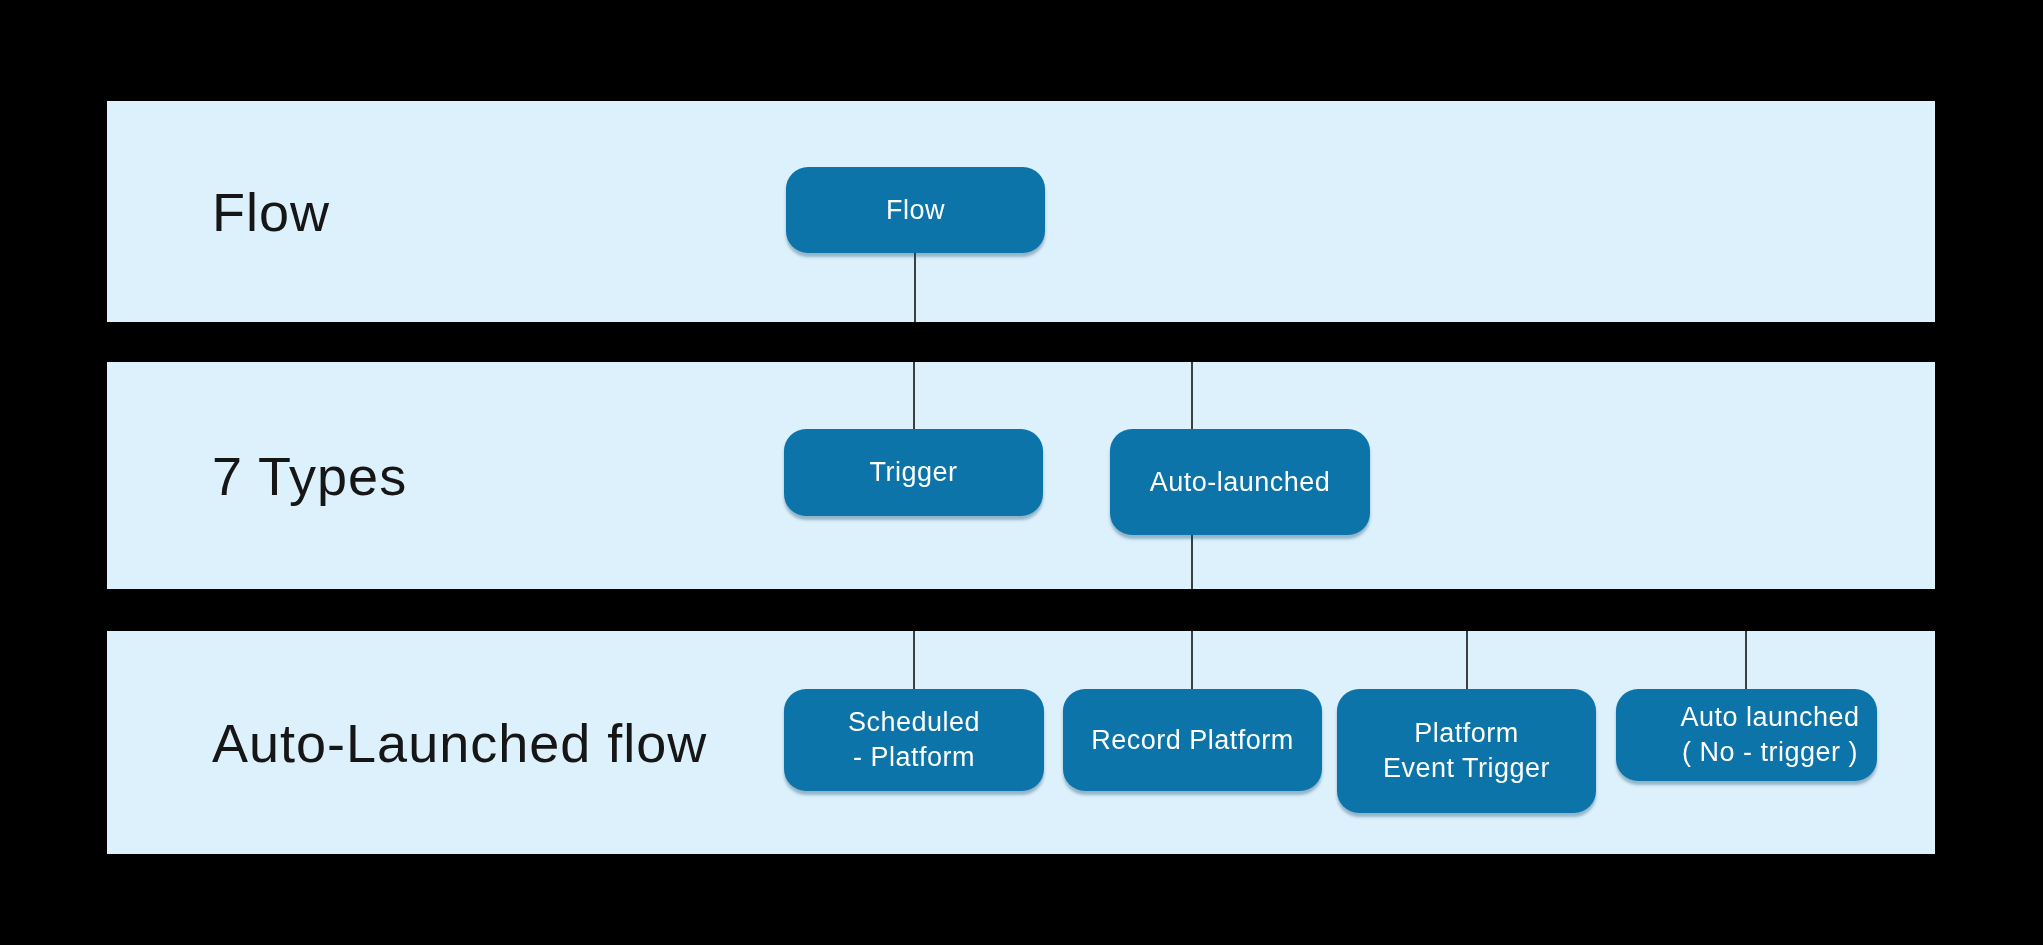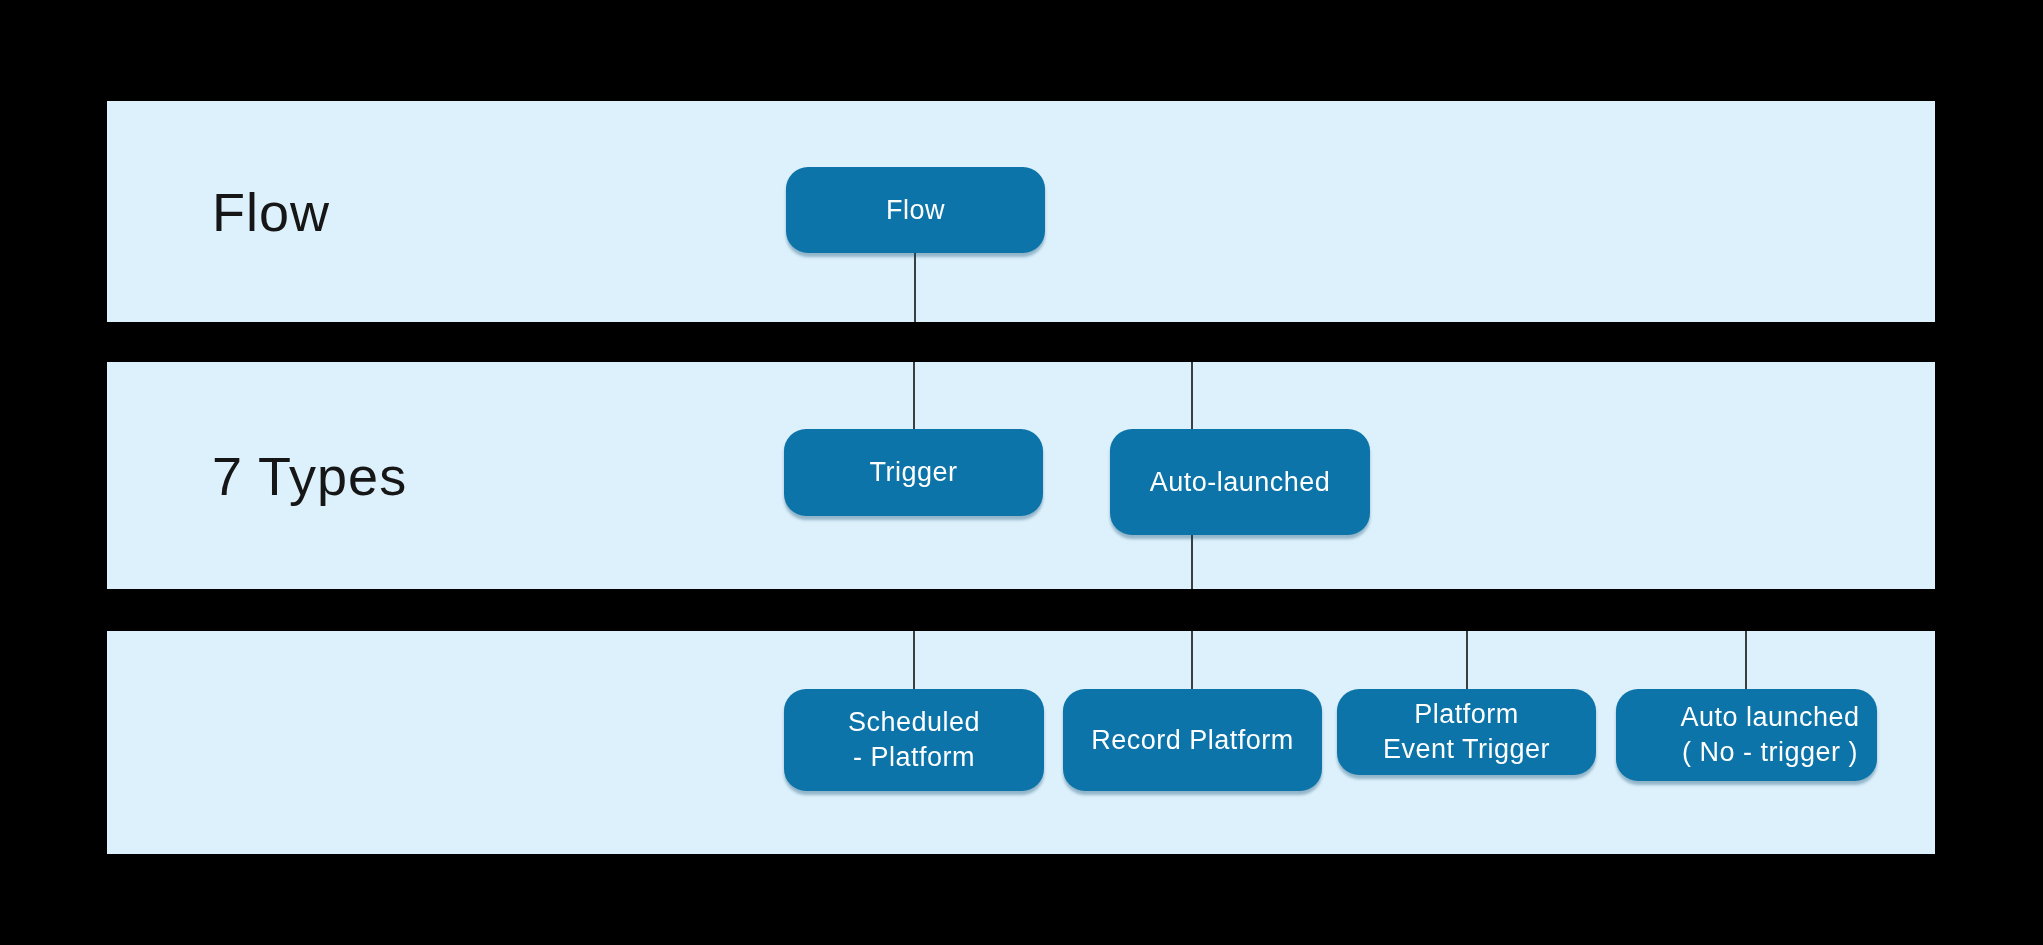--- a/index.html
+++ b/index.html
@@ -68,32 +68,33 @@
     <div class="connector" style="left:1084px;top:153px;height:74px;"></div>
     <div class="node" style="left:677px;top:67px;width:259px;height:87px;">
       <span class="node-label">Trigger</span>
     </div>
     <div class="node" style="left:955px;top:67px;width:260px;height:106px;margin-left:48px;">
       <span class="node-label">Auto-launched</span>
     </div>
   </section>
 
   <section class="band band-3">
+    <div class="row-label">Auto-Launched flow</div>
     <div class="connector" style="left:806px;top:0;height:58px;"></div>
     <div class="connector" style="left:1084px;top:0;height:58px;"></div>
     <div class="connector" style="left:1359px;top:0;height:58px;"></div>
     <div class="connector" style="left:1638px;top:0;height:58px;"></div>
     <div class="node" style="left:677px;top:58px;width:260px;height:102px;">
       <span class="node-label">Scheduled
 - Platform</span>
     </div>
     <div class="node" style="left:956px;top:58px;width:259px;height:102px;">
       <span class="node-label">Record Platform</span>
     </div>
-    <div class="node" style="left:1230px;top:58px;width:259px;height:86px;">
+    <div class="node" style="left:1230px;top:58px;width:259px;height:124px;">
       <span class="node-label">Platform
 Event Trigger</span>
     </div>
     <div class="node" style="left:1509px;top:58px;width:261px;height:92px;padding-left:47px;">
       <span class="node-label">Auto launched
 ( No - trigger )</span>
     </div>
   </section>
 
 </div>

